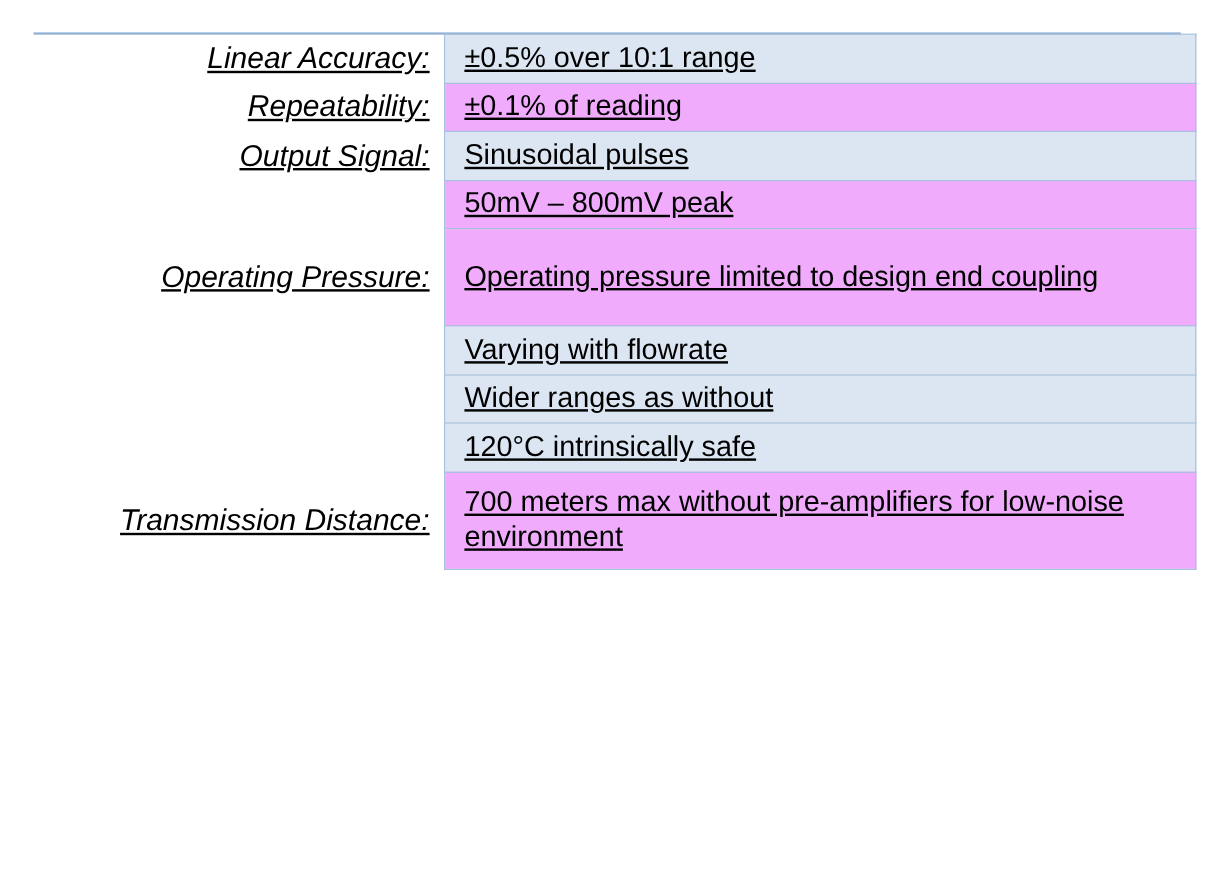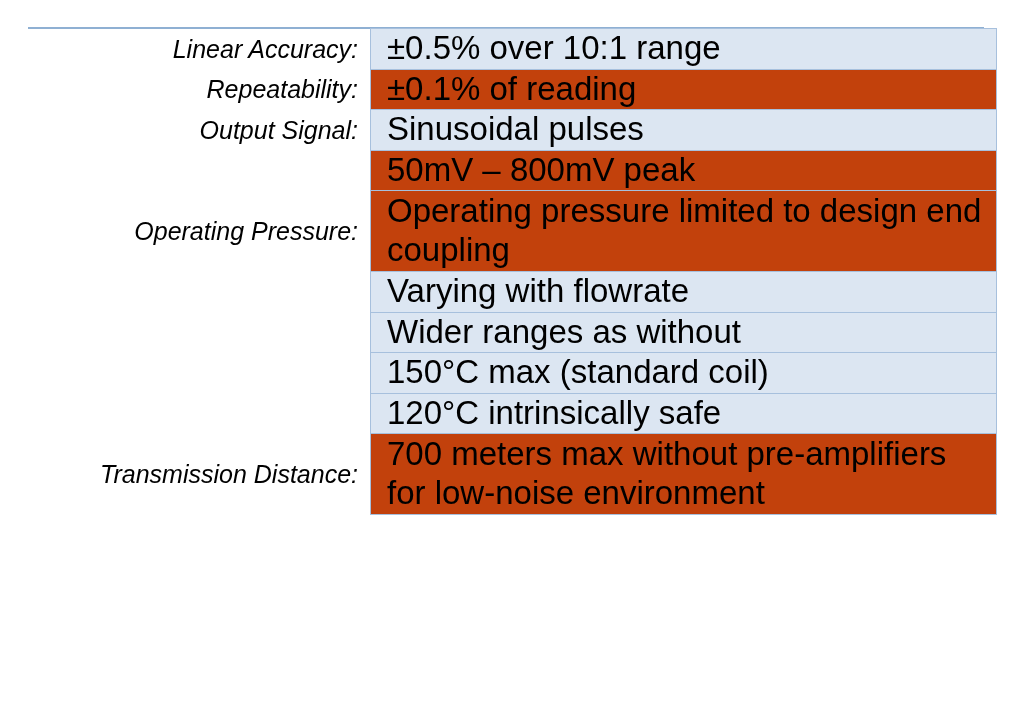--- a/index.html
+++ b/index.html
@@ -25,20 +25,21 @@
     position: absolute;
     left: 28px;
     top: 28px;
     width: 956px;
     border-collapse: collapse;
     table-layout: fixed;
   }
 
   .spec-table tr {
     height: 40.5px;
+    text-decoration: underline;
   }
 
   .label-cell {
     width: 330px;
     padding: 0 12px 0 0;
     text-align: right;
     vertical-align: middle;
     font-style: italic;
     font-size: 25px;
     line-height: 1.12;
@@ -46,36 +47,36 @@
     background: #ffffff;
     border: none;
     white-space: nowrap;
   }
 
   .value-cell {
     width: 626px;
     padding: 0 8px 0 16px;
     text-align: left;
     vertical-align: middle;
-    font-size: 33px;
+    font-size: 24px;
     line-height: 1.18;
     color: #000000;
     border-left: 1.3px solid #a7c0dd;
     border-right: 1.3px solid #a7c0dd;
     border-top: 1.3px solid #a7c0dd;
     border-bottom: 1.3px solid #a7c0dd;
     box-sizing: border-box;
   }
 
   .value-cell.shaded {
     background: #dce6f2;
   }
 
   .value-cell.plain {
-    background: #c2410c;
+    background: #f0abfc;
     margin-top: 21px;
   }
 
   .value-cell.tall {
     height: 81px;
   }
 
   
   .top-rule {
     position: absolute;
@@ -137,26 +138,20 @@
         </tr>
         <tr>
           <td class="label-cell"></td>
           <td class="value-cell shaded">
             <span class="value-text">Wider ranges as without</span>
           </td>
         </tr>
         <tr>
           <td class="label-cell"></td>
           <td class="value-cell shaded">
-            <span class="value-text">150°C max (standard coil)</span>
-          </td>
-        </tr>
-        <tr>
-          <td class="label-cell"></td>
-          <td class="value-cell shaded">
             <span class="value-text">120°C intrinsically safe</span>
           </td>
         </tr>
         <tr>
           <td class="label-cell" style="height: 81px;">Transmission Distance:</td>
           <td class="value-cell plain tall">
             <span class="value-text">700 meters max without pre-amplifiers for low-noise environment</span>
           </td>
         </tr>
       </tbody>

